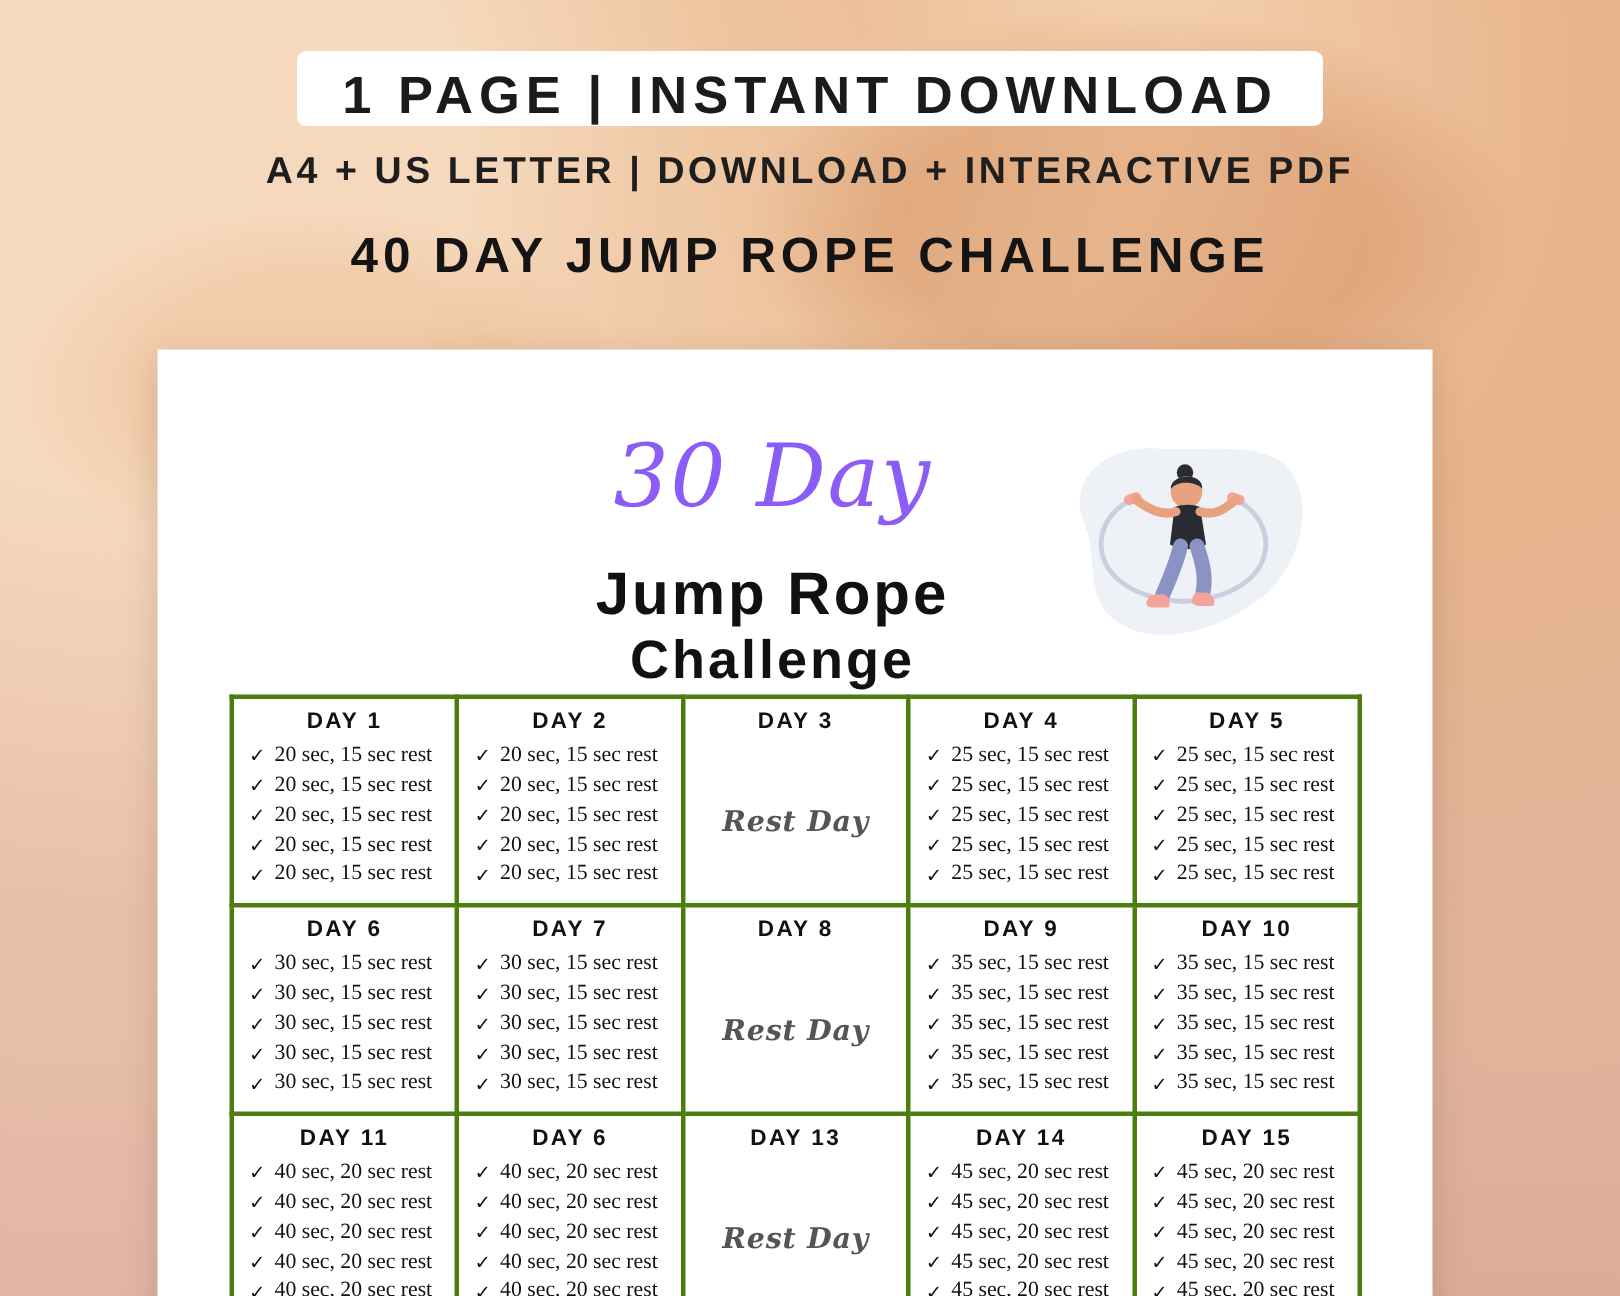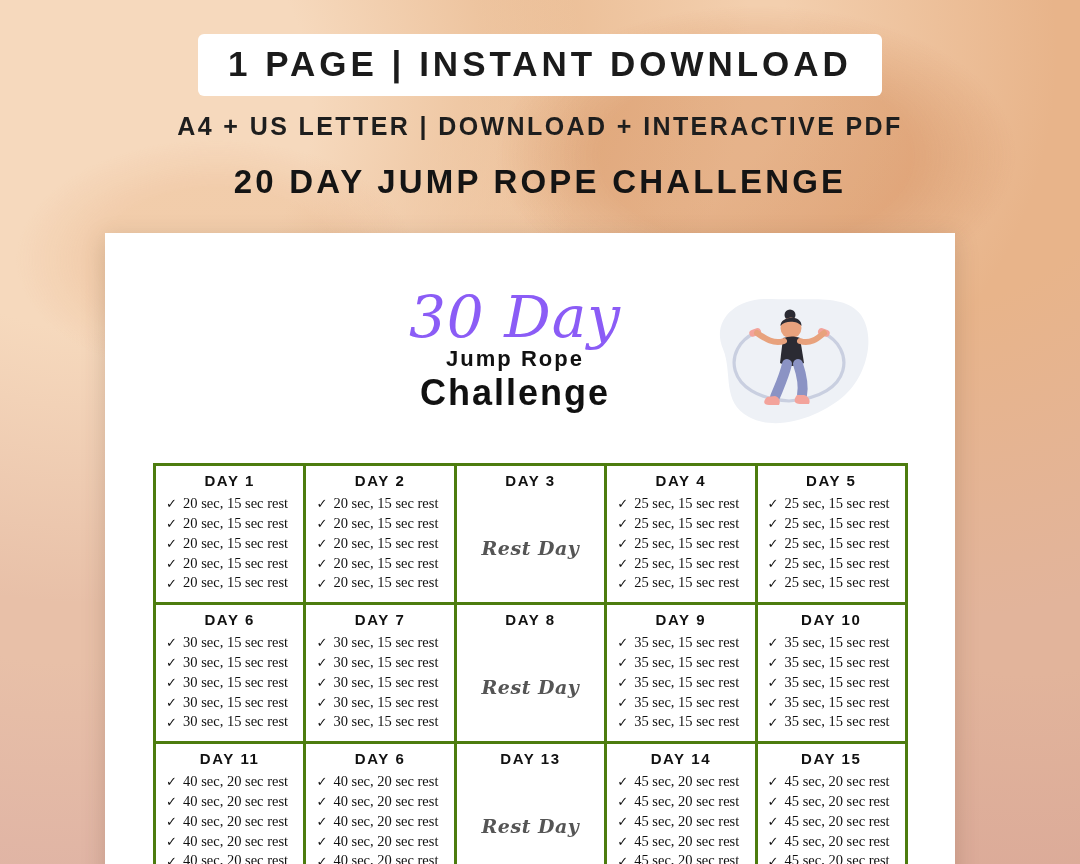--- a/index.html
+++ b/index.html
@@ -36,21 +36,21 @@
       radial-gradient(ellipse 230px 140px at 45% 62%, rgba(226,183,168,.45) 0 60%, rgba(226,183,168,0) 100%);
     mix-blend-mode: multiply;
     opacity: .8;
   }
 
   
   .header { position: absolute; top: 0; left: 0; right: 0; text-align: center; }
   .badge {
     display: inline-block;
     margin-top: 34px;
-    padding: 10px 30px 12px;
+    padding: 10px 30px 0;
     background: #ffffff;
     border-radius: 6px;
     font-size: 35px;
     font-weight: 700;
     letter-spacing: 4px;
     color: #1b1b1b;
     white-space: nowrap;
   }
   .sub1 {
     margin-top: 16px;
@@ -88,22 +88,22 @@
   }
   .t-30day {
     font-family: "DejaVu Serif", serif;
     font-style: italic;
     font-size: 58px;
     line-height: 1;
     color: #8b5cf6;
     letter-spacing: 1px;
   }
   .t-jump {
-    margin-top: 0;
-    font-size: 22px;
+    margin-top: 28px;
+    font-size: 40px;
     font-weight: 700;
     letter-spacing: 2px;
     color: #111;
   }
   .t-chal {
     margin-top: 0;
     font-size: 36px;
     font-weight: 700;
     letter-spacing: 2px;
     color: #111;
@@ -174,21 +174,21 @@
 </head>
 <body>
 
 <div class="stage">
   <div class="bg"></div>
   <div class="bg2"></div>
 
   <div class="header">
     <div class="badge">1 PAGE | INSTANT DOWNLOAD</div>
     <div class="sub1">A4 + US LETTER | DOWNLOAD + INTERACTIVE PDF</div>
-    <div class="sub2">20 DAY JUMP ROPE CHALLENGE</div>
+    <div class="sub2">40 DAY JUMP ROPE CHALLENGE</div>
   </div>
 
   <div class="sheet">
     <div class="sheet-inner">
 
       <div class="title-block">
         <div class="t-30day">30 Day</div>
         <div class="t-jump">Jump Rope</div>
         <div class="t-chal">Challenge</div>
       </div>

